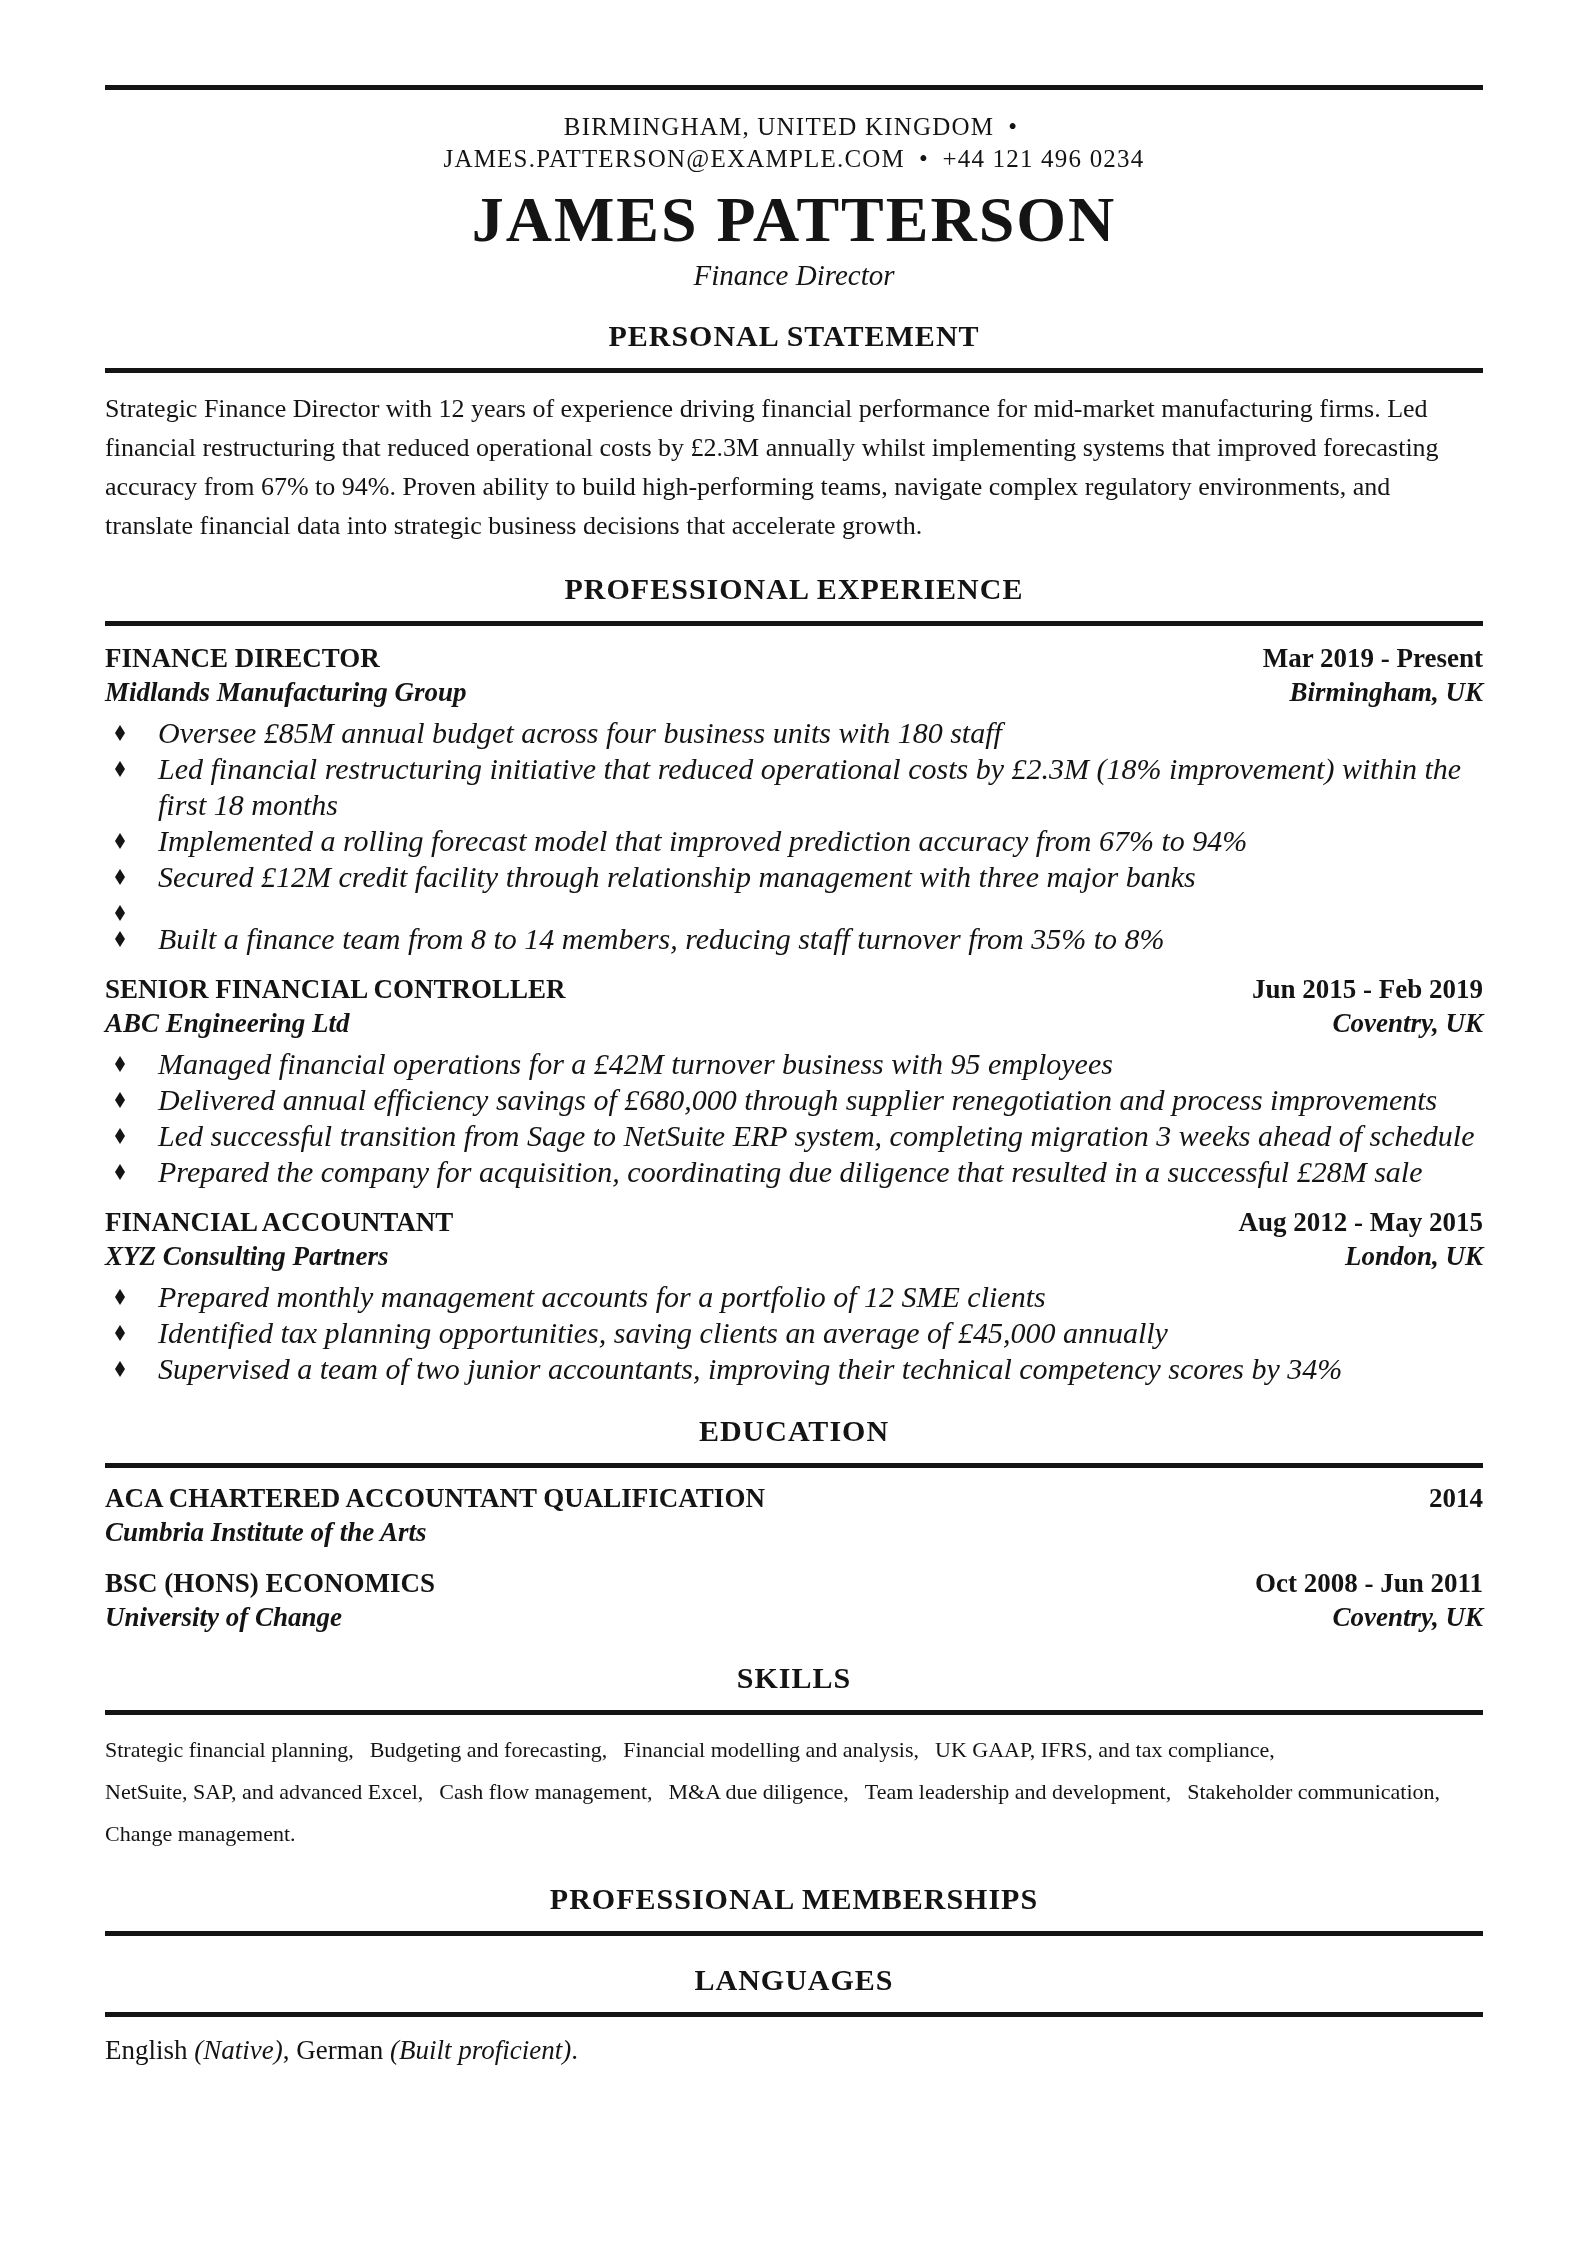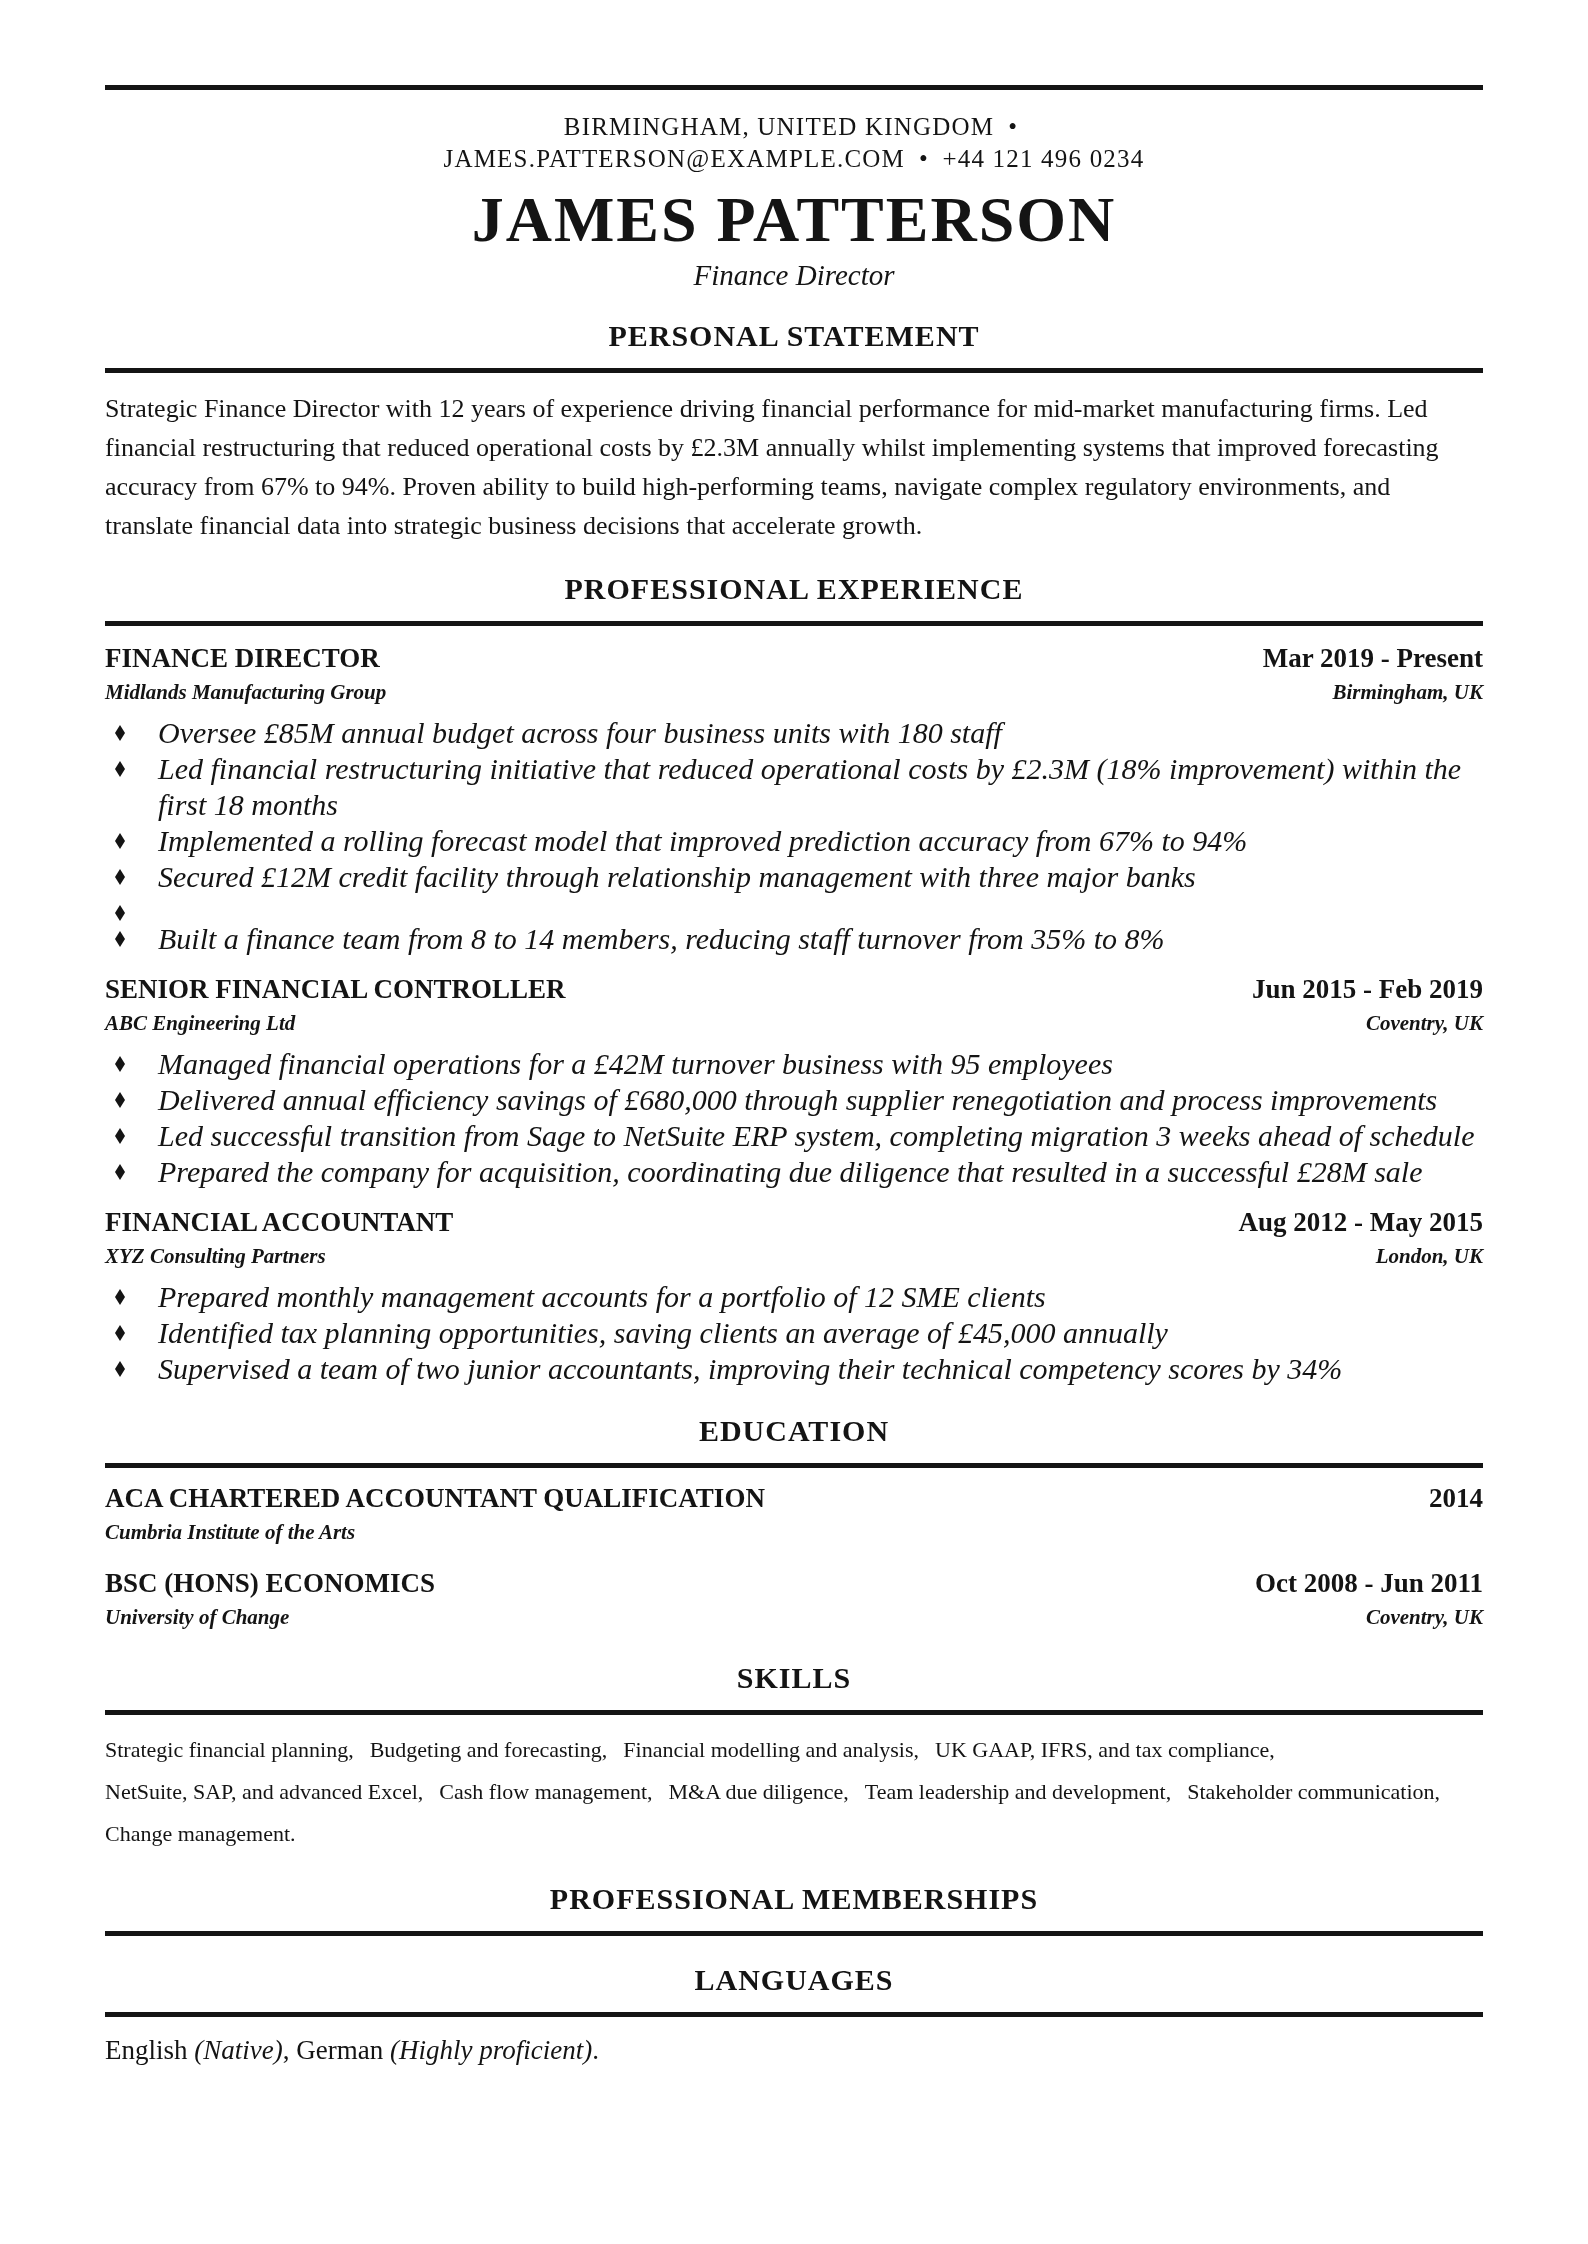--- a/index.html
+++ b/index.html
@@ -24,21 +24,21 @@
   .name { margin: 10px 0 0; text-align: center; font-size: 64px; line-height: 70px; font-weight: bold; letter-spacing: 2px; }
   .person-title { margin-top: 3px; text-align: center; font-style: italic; font-size: 29px; line-height: 34px; }
   
   .section { margin-top: 26px; }
   .heading { margin: 0 0 14px; text-align: center; font-size: 30px; line-height: 36px; font-weight: bold; letter-spacing: 1px; }
   .statement { margin: 16px 0 0; font-size: 26px; line-height: 39px; }
   
   .job { margin-top: 16px; }
   .row { display: flex; justify-content: space-between; }
   .row-main { font-weight: bold; font-size: 27px; line-height: 33px; }
-  .row-sub { font-weight: bold; font-style: italic; font-size: 21px; line-height: 34px; }
+  .row-sub { font-weight: bold; font-style: italic; font-size: 27px; line-height: 34px; }
   .bullets { margin-top: 6px; }
   .bullet-item { display: flex; align-items: flex-start; font-style: italic; font-size: 30px; line-height: 36px; }
   .bullet-glyph {
     flex: none; width: 10px; height: 16px; margin: 10px 0 0 10px;
     background: #141414;
     clip-path: polygon(50% 0, 100% 50%, 50% 100%, 0 50%);
   }
   .bullet-text { margin-left: 33px; }
   .edu-entry { margin-top: 14px; }
   .edu-entry + .edu-entry { margin-top: 18px; }
@@ -206,16 +206,16 @@
   </section>
 
   <section class="section">
     <h2 class="heading">PROFESSIONAL MEMBERSHIPS</h2>
     <div class="rule"></div>
   </section>
 
   <section class="section">
     <h2 class="heading">LANGUAGES</h2>
     <div class="rule"></div>
-    <p class="languages-body" id="languages-body"><span>English </span><span class="it">(Native)</span><span>, German </span><span class="it">(Highly proficient)</span><span>.</span></p>
+    <p class="languages-body" id="languages-body"><span>English </span><span class="it">(Native)</span><span>, German </span><span class="it">(Built proficient)</span><span>.</span></p>
   </section>
 
 </div>
 
 </body></html>

